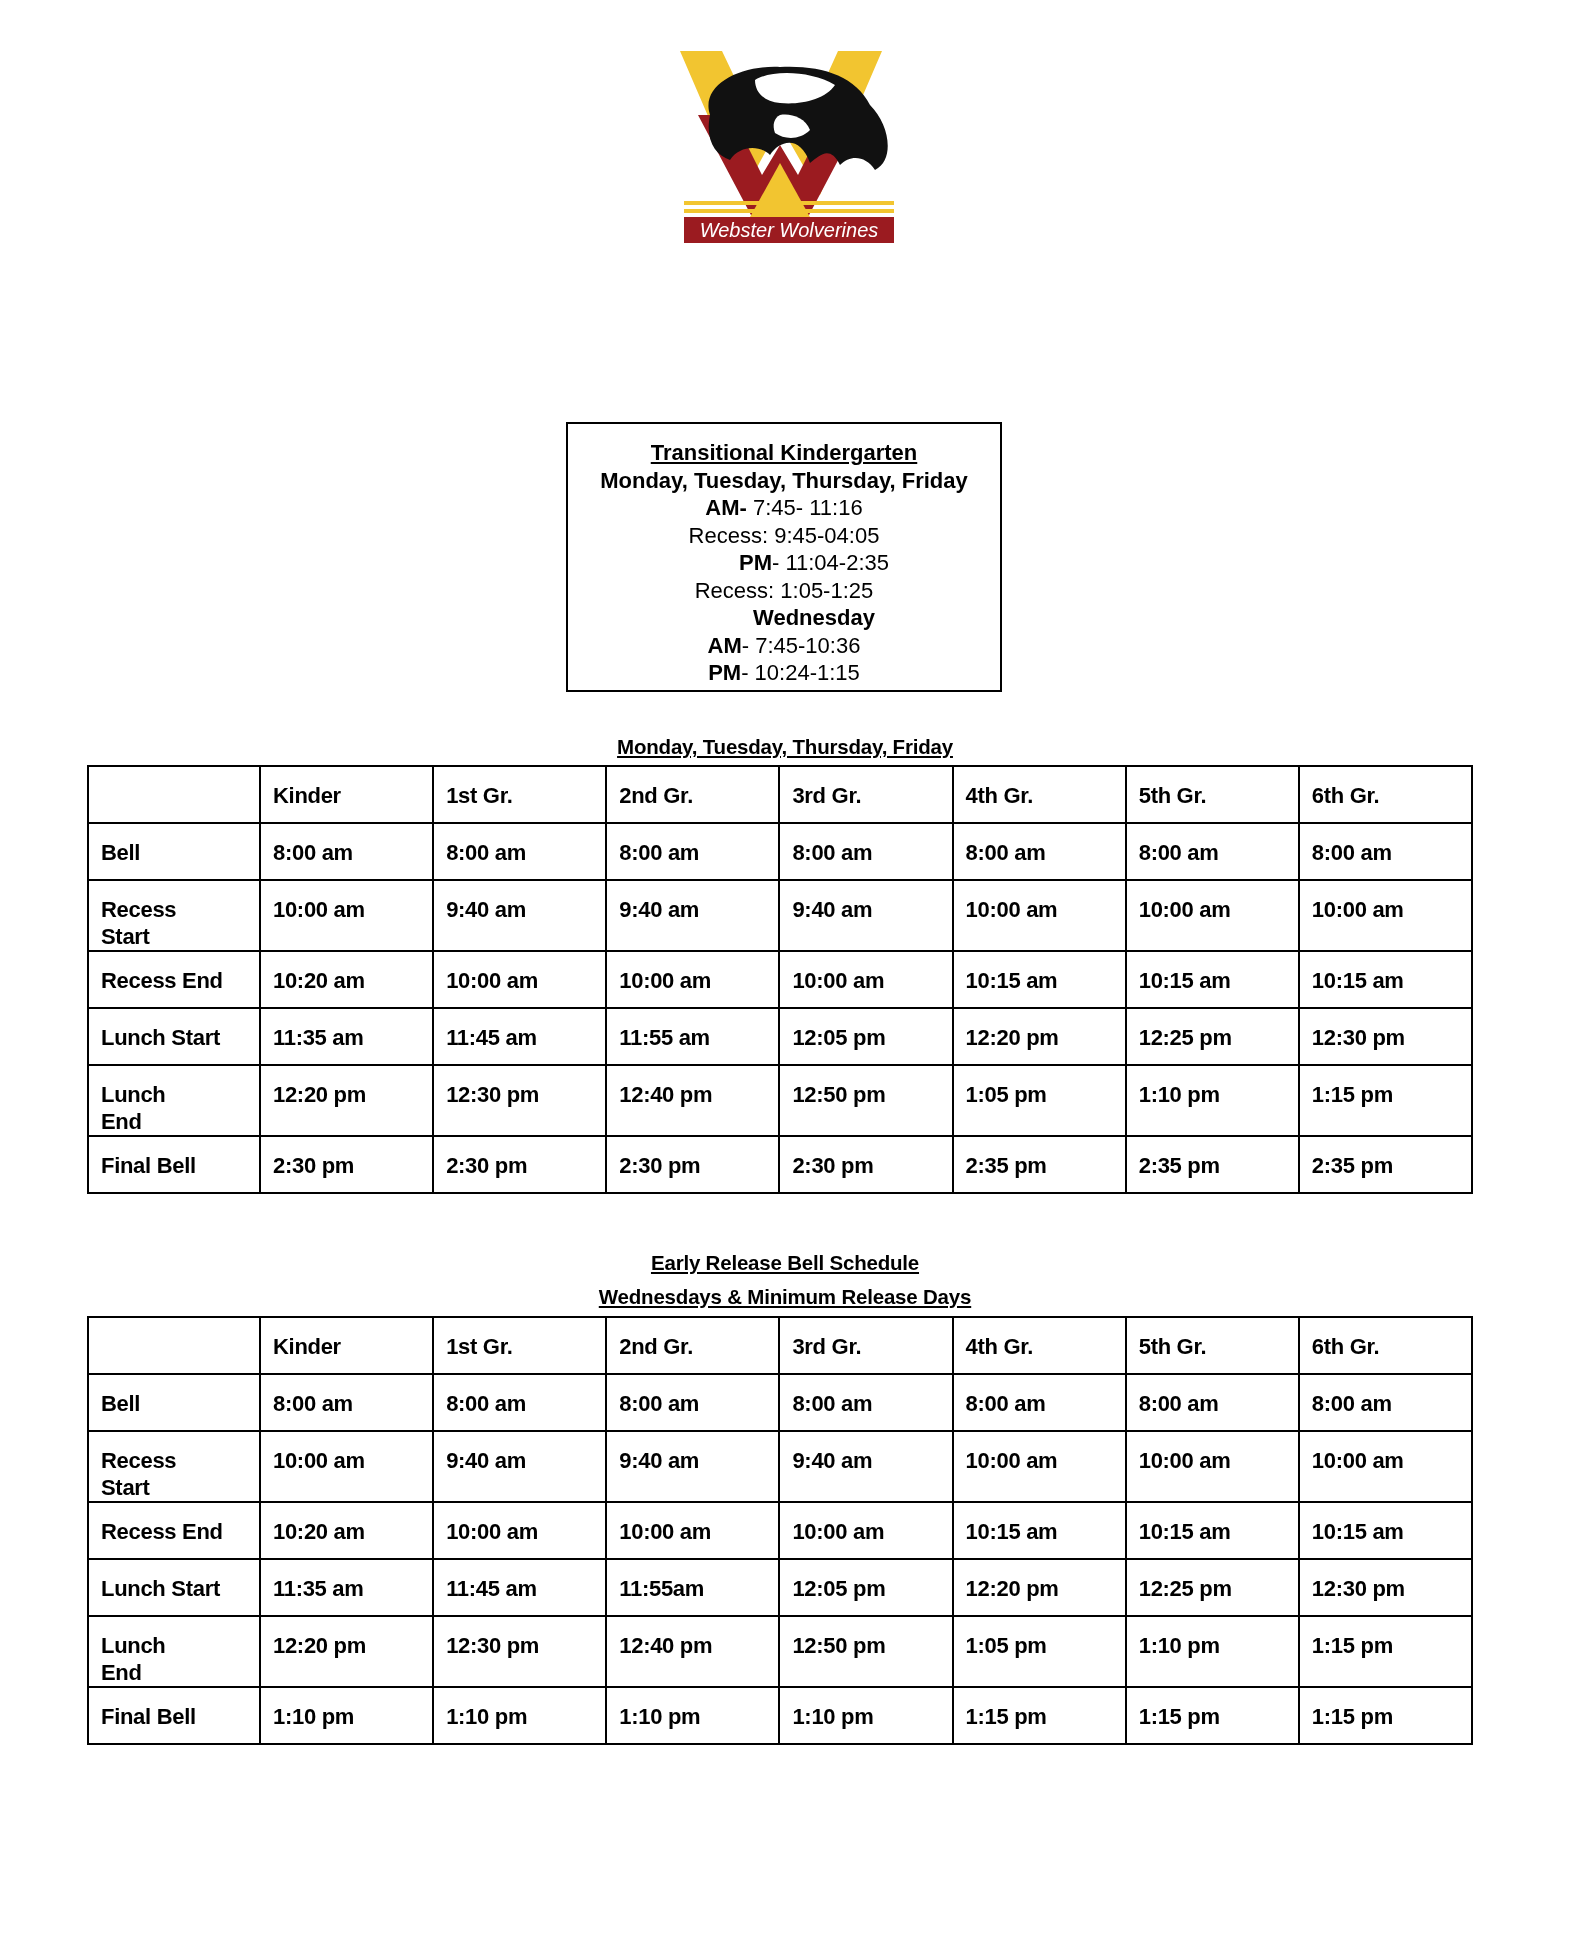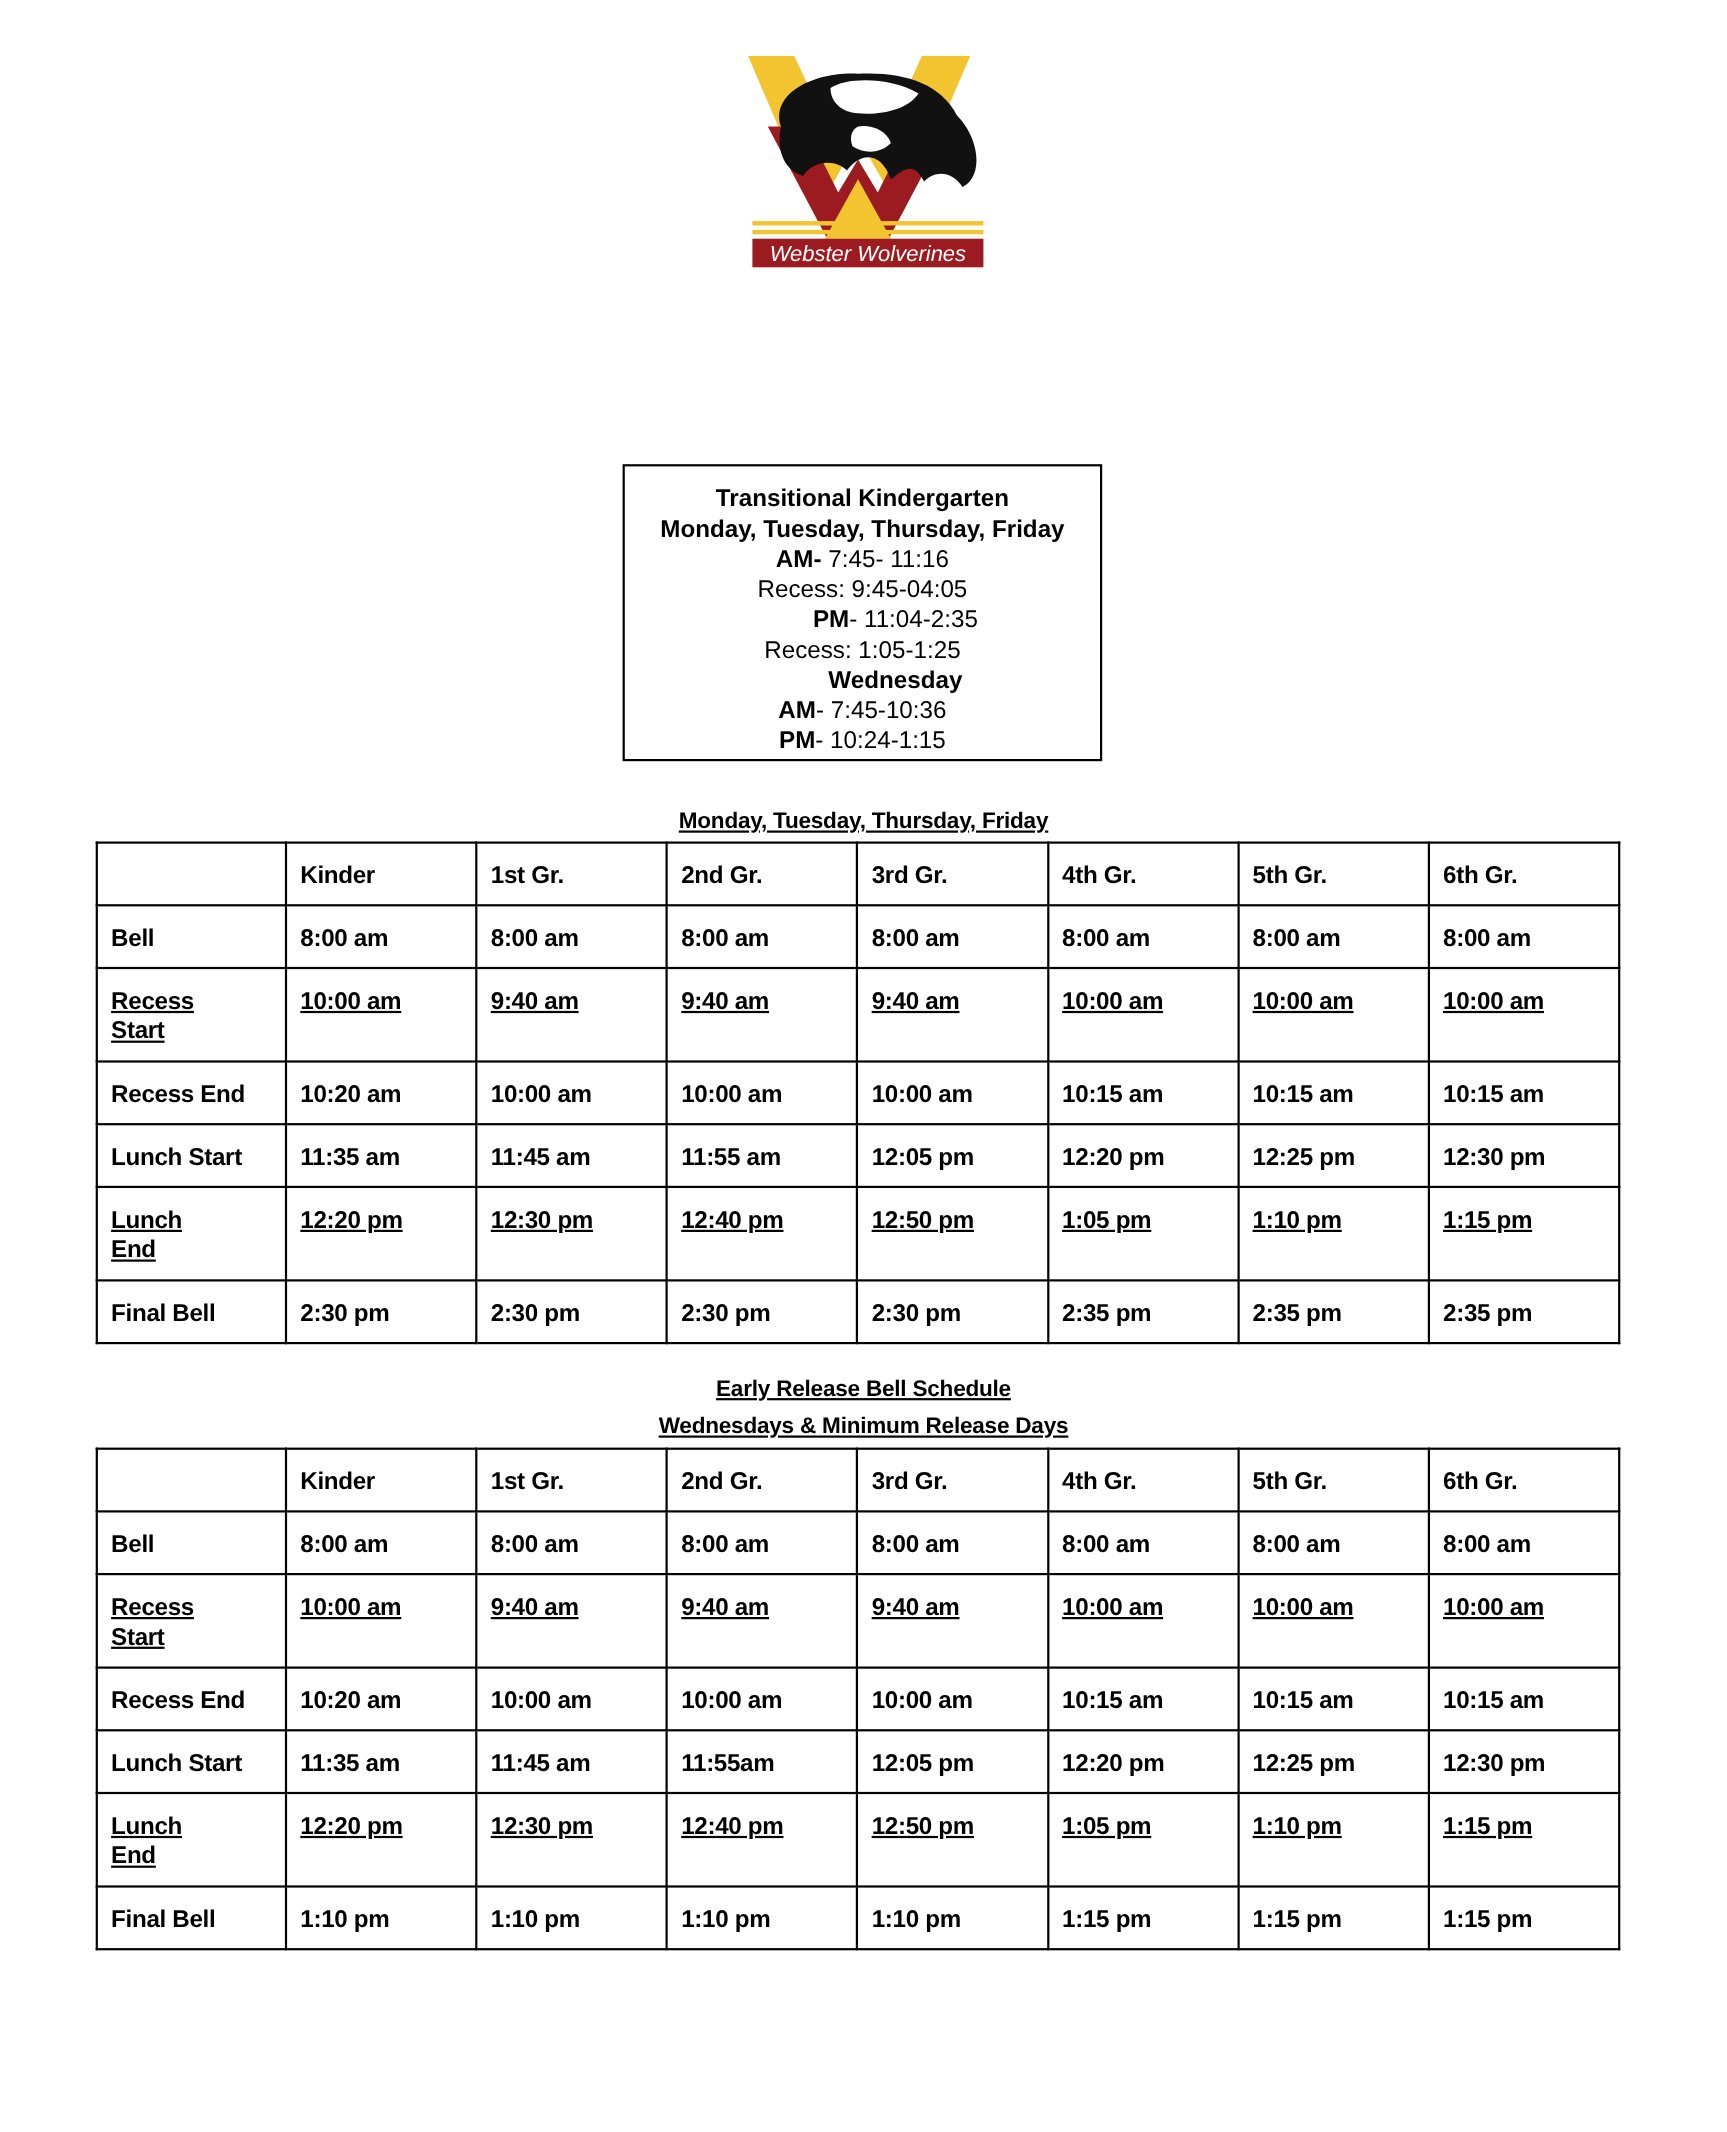--- a/index.html
+++ b/index.html
@@ -16,40 +16,40 @@
   .title-line {
     display: block; font-weight: bold; font-size: 27px; line-height: 38px;
     text-decoration: underline; text-underline-offset: 3px;
   }
   .tk-box {
     position: absolute; left: 566px; top: 422px; width: 436px; height: 270px;
     border: 2.5px solid #000; text-align: center; box-sizing: border-box;
     padding-top: 15px; font-size: 22px; line-height: 27.5px;
   }
   .tk-box .line { display: block; white-space: pre; }
-  .tk-box .u { font-weight: bold; }
+  .tk-box .u { text-decoration: underline; font-weight: bold; }
   .tk-box b { font-weight: bold; }
   .caption {
     position: absolute; left: 0; width: 1570px; text-align: center;
     font-weight: bold; font-size: 20.5px; line-height: 33px;
     text-decoration: underline; font-family: "Liberation Sans", sans-serif;
     letter-spacing: -0.2px;
   }
   table.sched {
     position: absolute; left: 87px; width: 1386px;
     border-collapse: collapse; table-layout: fixed;
   }
   table.sched td {
     border: 2.5px solid #000; vertical-align: top;
     font-weight: bold; font-size: 22px; line-height: 27px;
     padding: 15px 12px 0 12px; box-sizing: border-box;
     letter-spacing: -0.3px;
   }
   table.sched tr.r1 td { height: 57px; }
-  table.sched tr.r2 td { height: 85px; text-decoration: underline; }
+  table.sched tr.r2 td { height: 71px; }
   table.sched col.c0 { width: 172px; }
 </style>
 </head>
 <body>
 
 <div class="logo">
   <svg width="240" height="200" viewBox="0 0 240 200">
 
     <polygon points="10,6 52,6 92,90 110,56 130,90 168,6 212,6 150,150 110,80 72,150" fill="#f2c530"></polygon>
 

